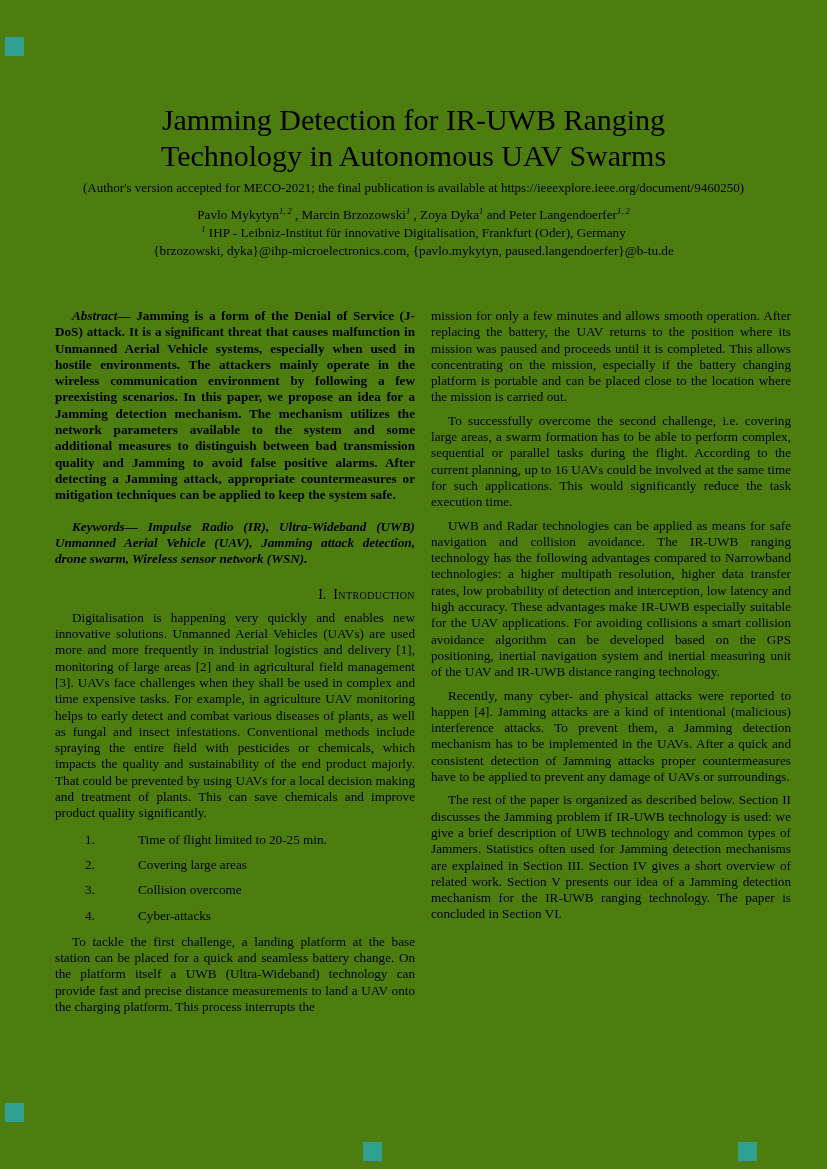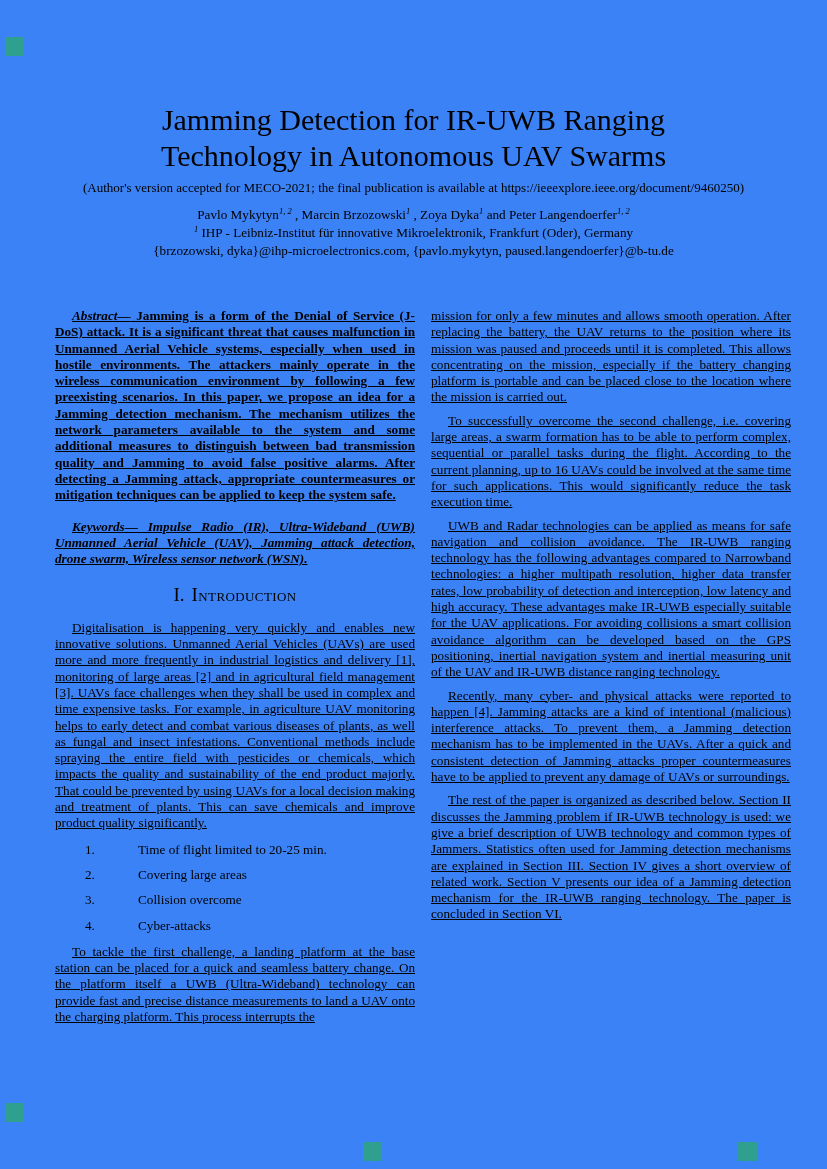--- a/index.html
+++ b/index.html
@@ -1,45 +1,45 @@
 <!DOCTYPE html>
 <html><head>
 <meta charset="utf-8">
 <style>
   html,body { margin:0; padding:0; background:#ffffff; }
   .page {
     position:relative;
     width:827px; height:1169px;
-    background:#3b82f6;
+    background:#4d7c0f;
     font-family:"Liberation Serif", serif;
     color:#000;
     overflow:hidden;
   }
   .header { position:absolute; top:102px; left:0; width:100%; text-align:center; }
   .title {
     font-size:30px; line-height:36px; font-weight:400;
     max-width:600px; margin:0 auto;
   }
   .pub-note { font-size:13px; line-height:13px; margin-top:7px; }
   .authors-block { margin-top:12px; font-size:13.2px; line-height:18px; }
   sup { font-size:8.5px; vertical-align:super; line-height:0;font-style:italic; }
 
   .columns {
     position:absolute; top:308px; left:55px; width:737px;
     display:flex; gap:16px;
   }
   .col { width:360px; font-size:13.2px; line-height:16.3px; text-align:justify; }
-  .para { text-indent:17px; margin:0 0 7px 0;text-decoration:underline; }
+  .para { text-indent:17px; margin:0 0 7px 0; }
   .no-indent { text-indent:0; }
   .abstract { font-weight:bold; margin-bottom:15px; }
   .abstract .lead-label { font-style:italic; }
   .keywords { font-weight:bold; font-style:italic; margin-bottom:20px; }
   .section-heading {
-    text-align:center; text-indent:0;
-    font-size:19px; margin:14px 0 16px 0;
+    text-align:right; text-indent:0;
+    font-size:14px; margin:14px 0 6px 0;
   }
   .section-heading .sc { font-variant:small-caps; letter-spacing:0.4px; margin-left:7px; }
 
   .challenge-list { margin:10px 0 10px 0; }
   .list-item { display:flex; text-align:left; margin-bottom:9px; }
   .list-item .num { flex:0 0 auto; width:24px; margin-left:30px; }
   .list-item .txt { margin-left:29px; }
 
   .marker { position:absolute; width:19px; height:19px; }
   .marker-tl { left:5px;  top:37px;  }
@@ -61,21 +61,21 @@
     <div class="title">Jamming Detection for IR-UWB Ranging Technology in Autonomous UAV Swarms</div>
     <div class="pub-note">(Author's version accepted for MECO-2021; the final publication is available at https://ieeexplore.ieee.org/document/9460250)</div>
 
     <div class="authors-block">
       <div>
         <span><span>Pavlo Mykytyn</span><sup>1, 2</sup><span> , </span></span>
         <span><span>Marcin Brzozowski</span><sup>1</sup><span> , </span></span>
         <span><span>Zoya Dyka</span><sup>1</sup><span>  and </span></span>
         <span><span>Peter Langendoerfer</span><sup>1, 2</sup></span>
       </div>
-      <div><sup>1</sup><span> IHP - Leibniz-Institut für innovative Mikroelektronik, Frankfurt (Oder), Germany</span></div>
+      <div><sup>1</sup><span> IHP - Leibniz-Institut für innovative Digitalisation, Frankfurt (Oder), Germany</span></div>
       <div>{brzozowski, dyka}@ihp-microelectronics.com, {pavlo.mykytyn, paused.langendoerfer}@b-tu.de</div>
     </div>
   </div>
 
   <div class="columns">
 
     <div class="col">
       <p class="para abstract"><span class="lead-label">Abstract—</span><span> Jamming is a form of the Denial of Service (J-DoS) attack. It is a significant threat that causes malfunction in Unmanned Aerial Vehicle systems, especially when used in hostile environments. The attackers mainly operate in the wireless communication environment by following a few preexisting scenarios. In this paper, we propose an idea for a Jamming detection mechanism. The mechanism utilizes the network parameters available to the system and some additional measures to distinguish between bad transmission quality and Jamming to avoid false positive alarms. After detecting a Jamming attack, appropriate countermeasures or mitigation techniques can be applied to keep the system safe.</span></p>
 
       <p class="para keywords"><span class="lead-label">Keywords—</span><span> Impulse Radio (IR), Ultra-Wideband (UWB) Unmanned Aerial Vehicle (UAV), Jamming attack detection, drone swarm, Wireless sensor network (WSN).</span></p>

